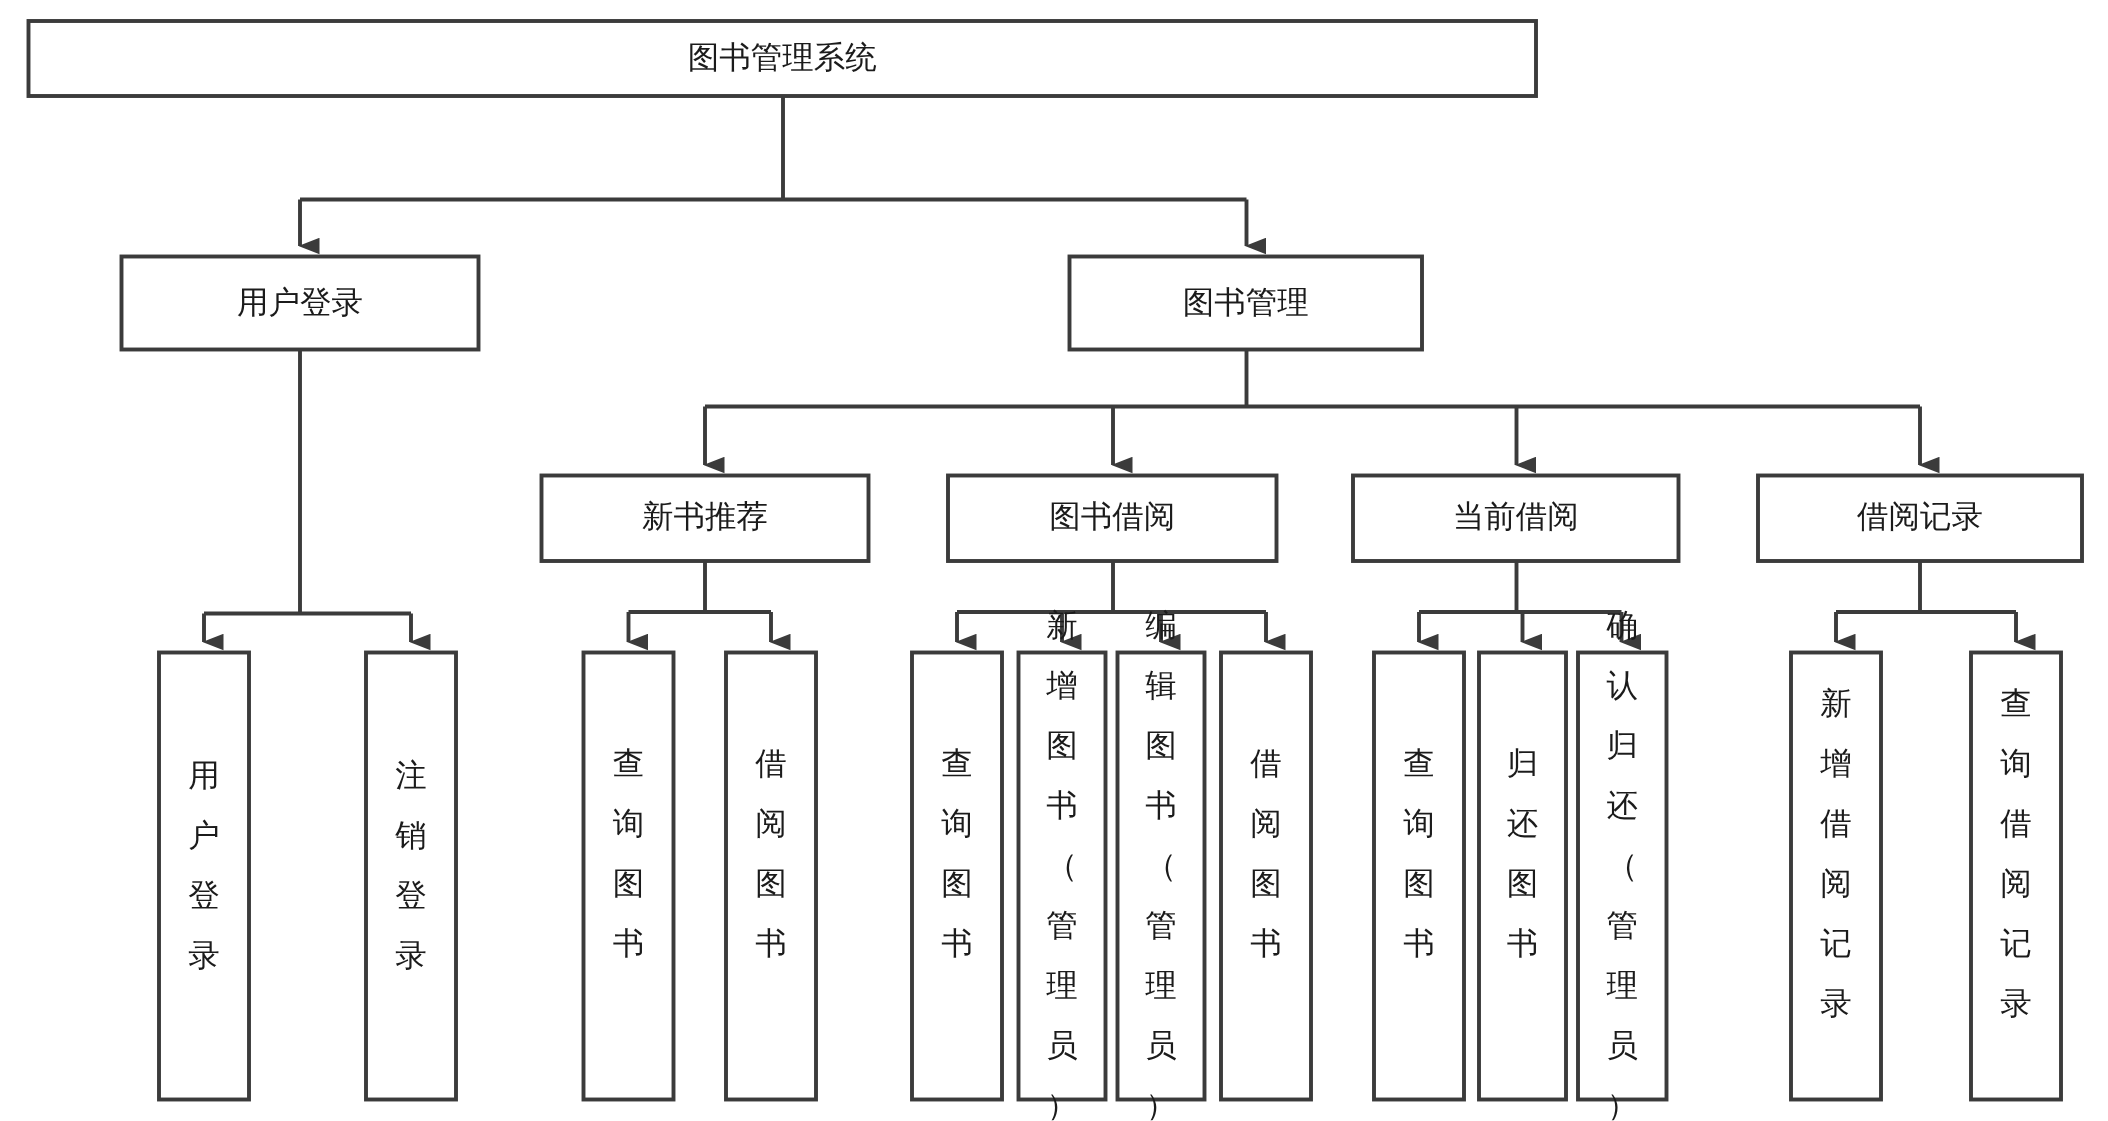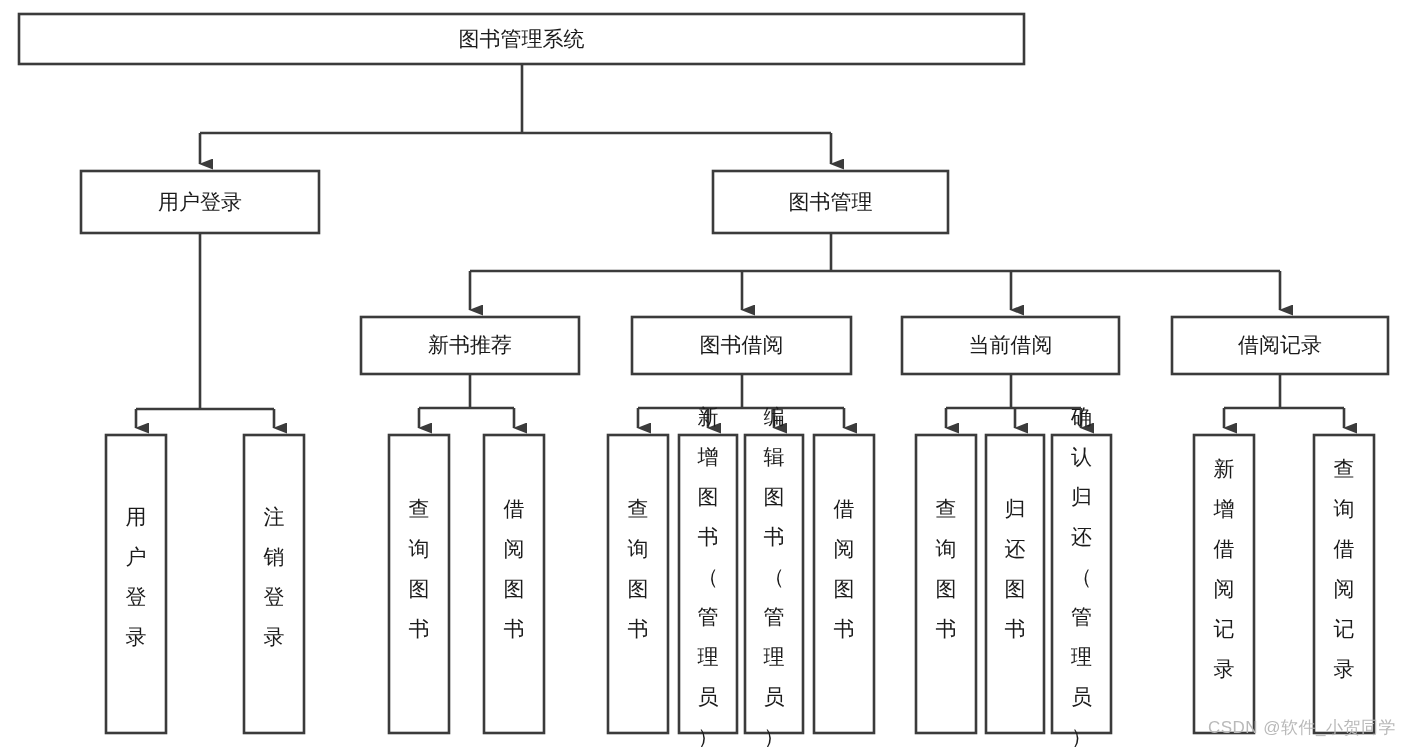--- a/index.html
+++ b/index.html
@@ -214,14 +214,13 @@
     <g>
       <rect class="node-rect" x="1193" y="435" width="60" height="298"></rect>
       <text class="node-label-vert" x="1223" y="0"><tspan x="1223" y="476">新</tspan><tspan x="1223" y="516">增</tspan><tspan x="1223" y="556">借</tspan><tspan x="1223" y="596">阅</tspan><tspan x="1223" y="636">记</tspan><tspan x="1223" y="676">录</tspan></text>
     </g>
     <g>
       <rect class="node-rect" x="1313" y="435" width="60" height="298"></rect>
       <text class="node-label-vert" x="1343" y="0"><tspan x="1343" y="476">查</tspan><tspan x="1343" y="516">询</tspan><tspan x="1343" y="556">借</tspan><tspan x="1343" y="596">阅</tspan><tspan x="1343" y="636">记</tspan><tspan x="1343" y="676">录</tspan></text>
     </g>
   </svg>
 
-  <div class="watermark">CSDN @软件_小贺同学</div>
 </div>
 
 </body></html>

